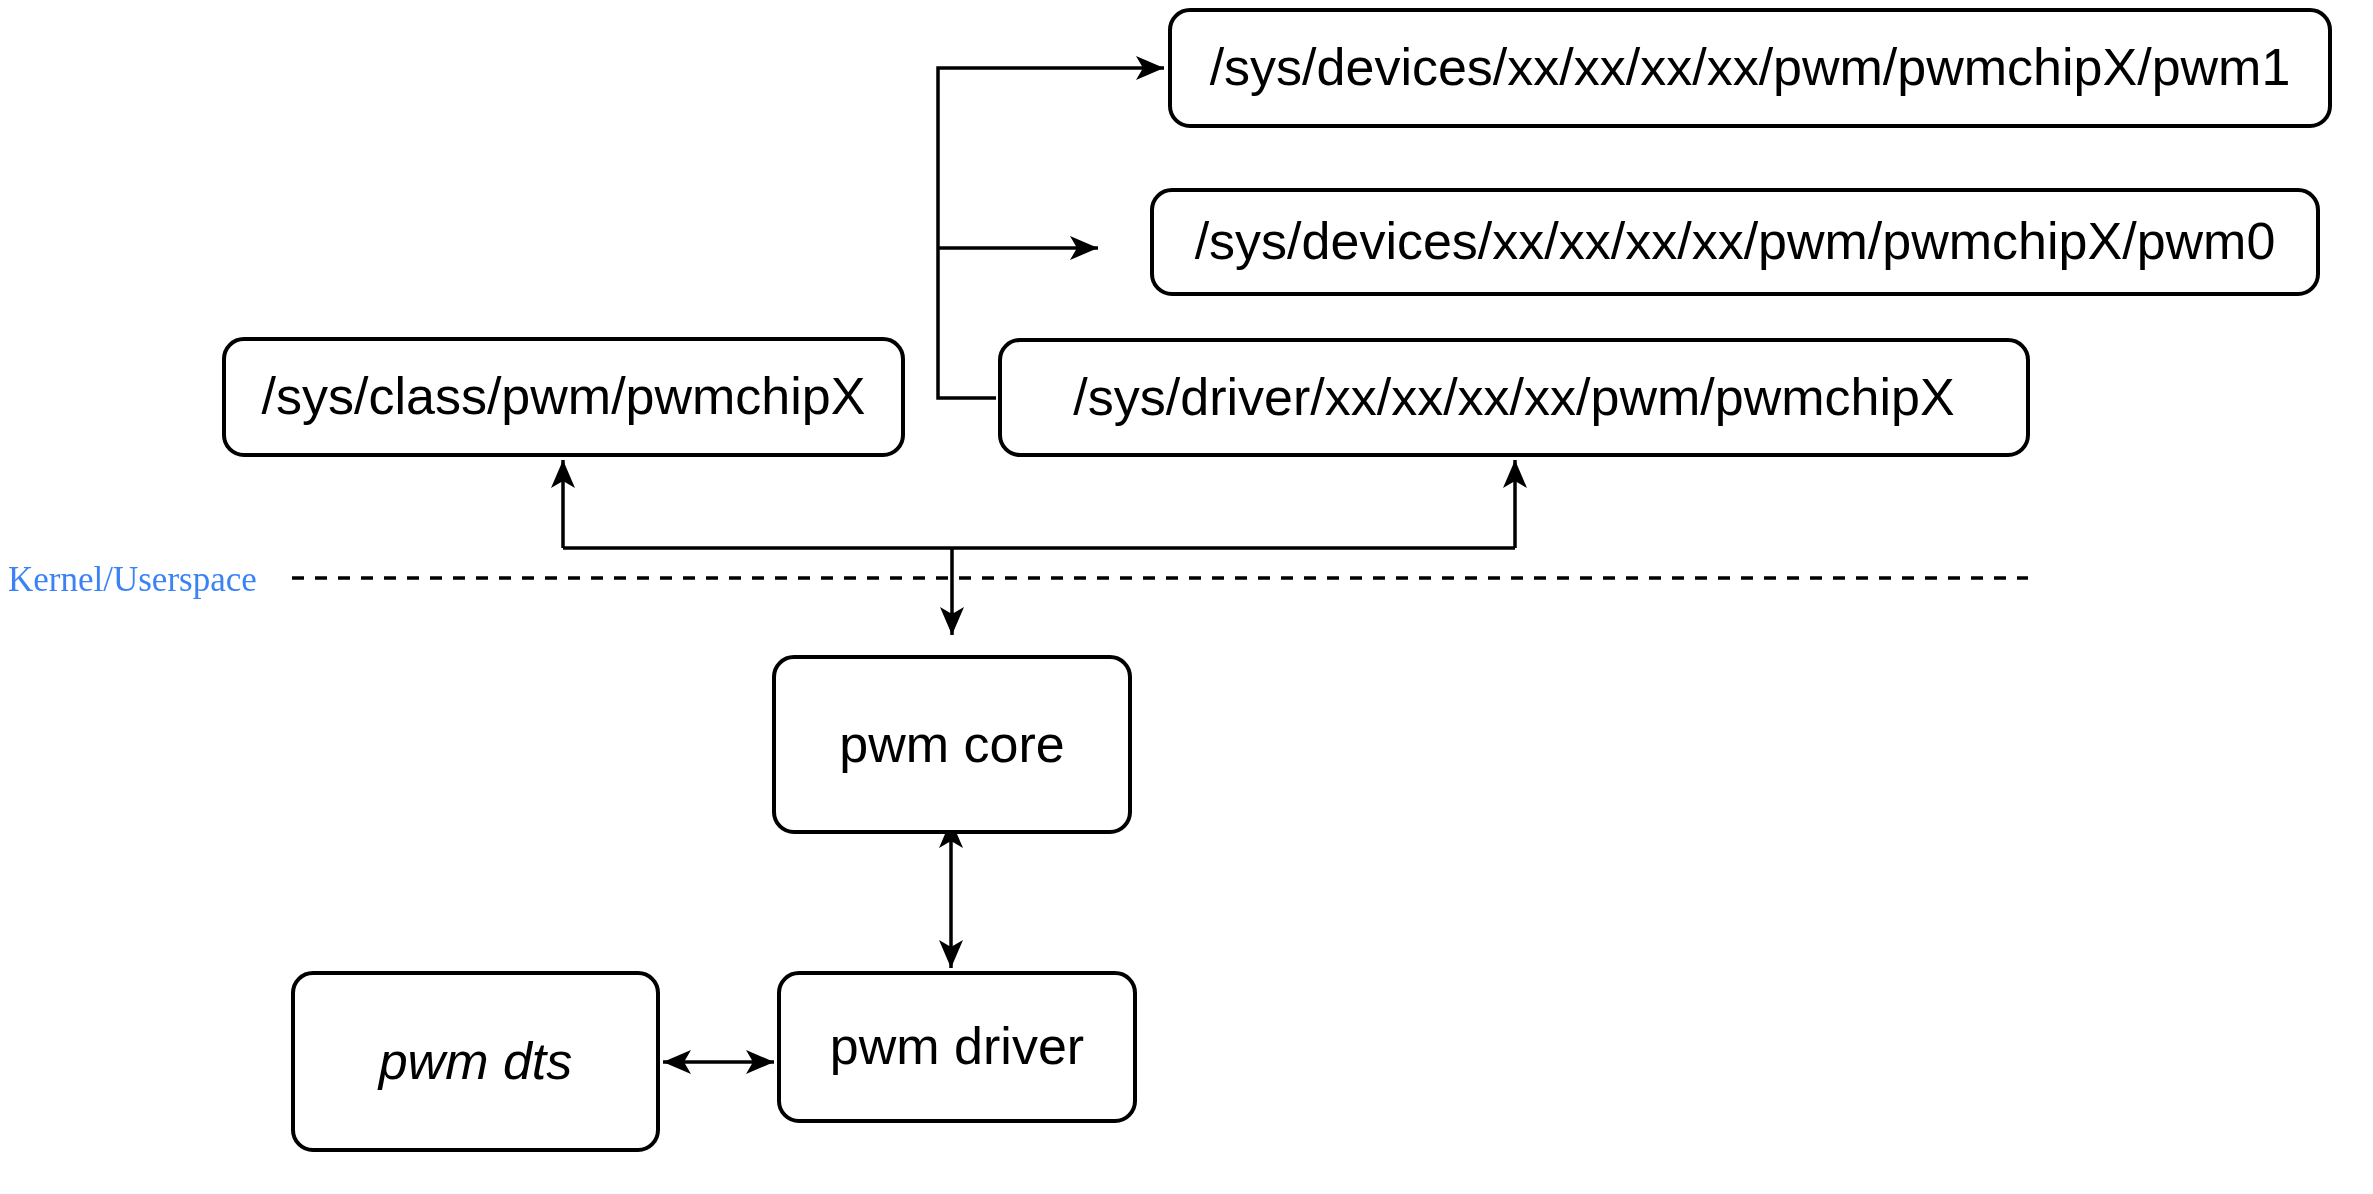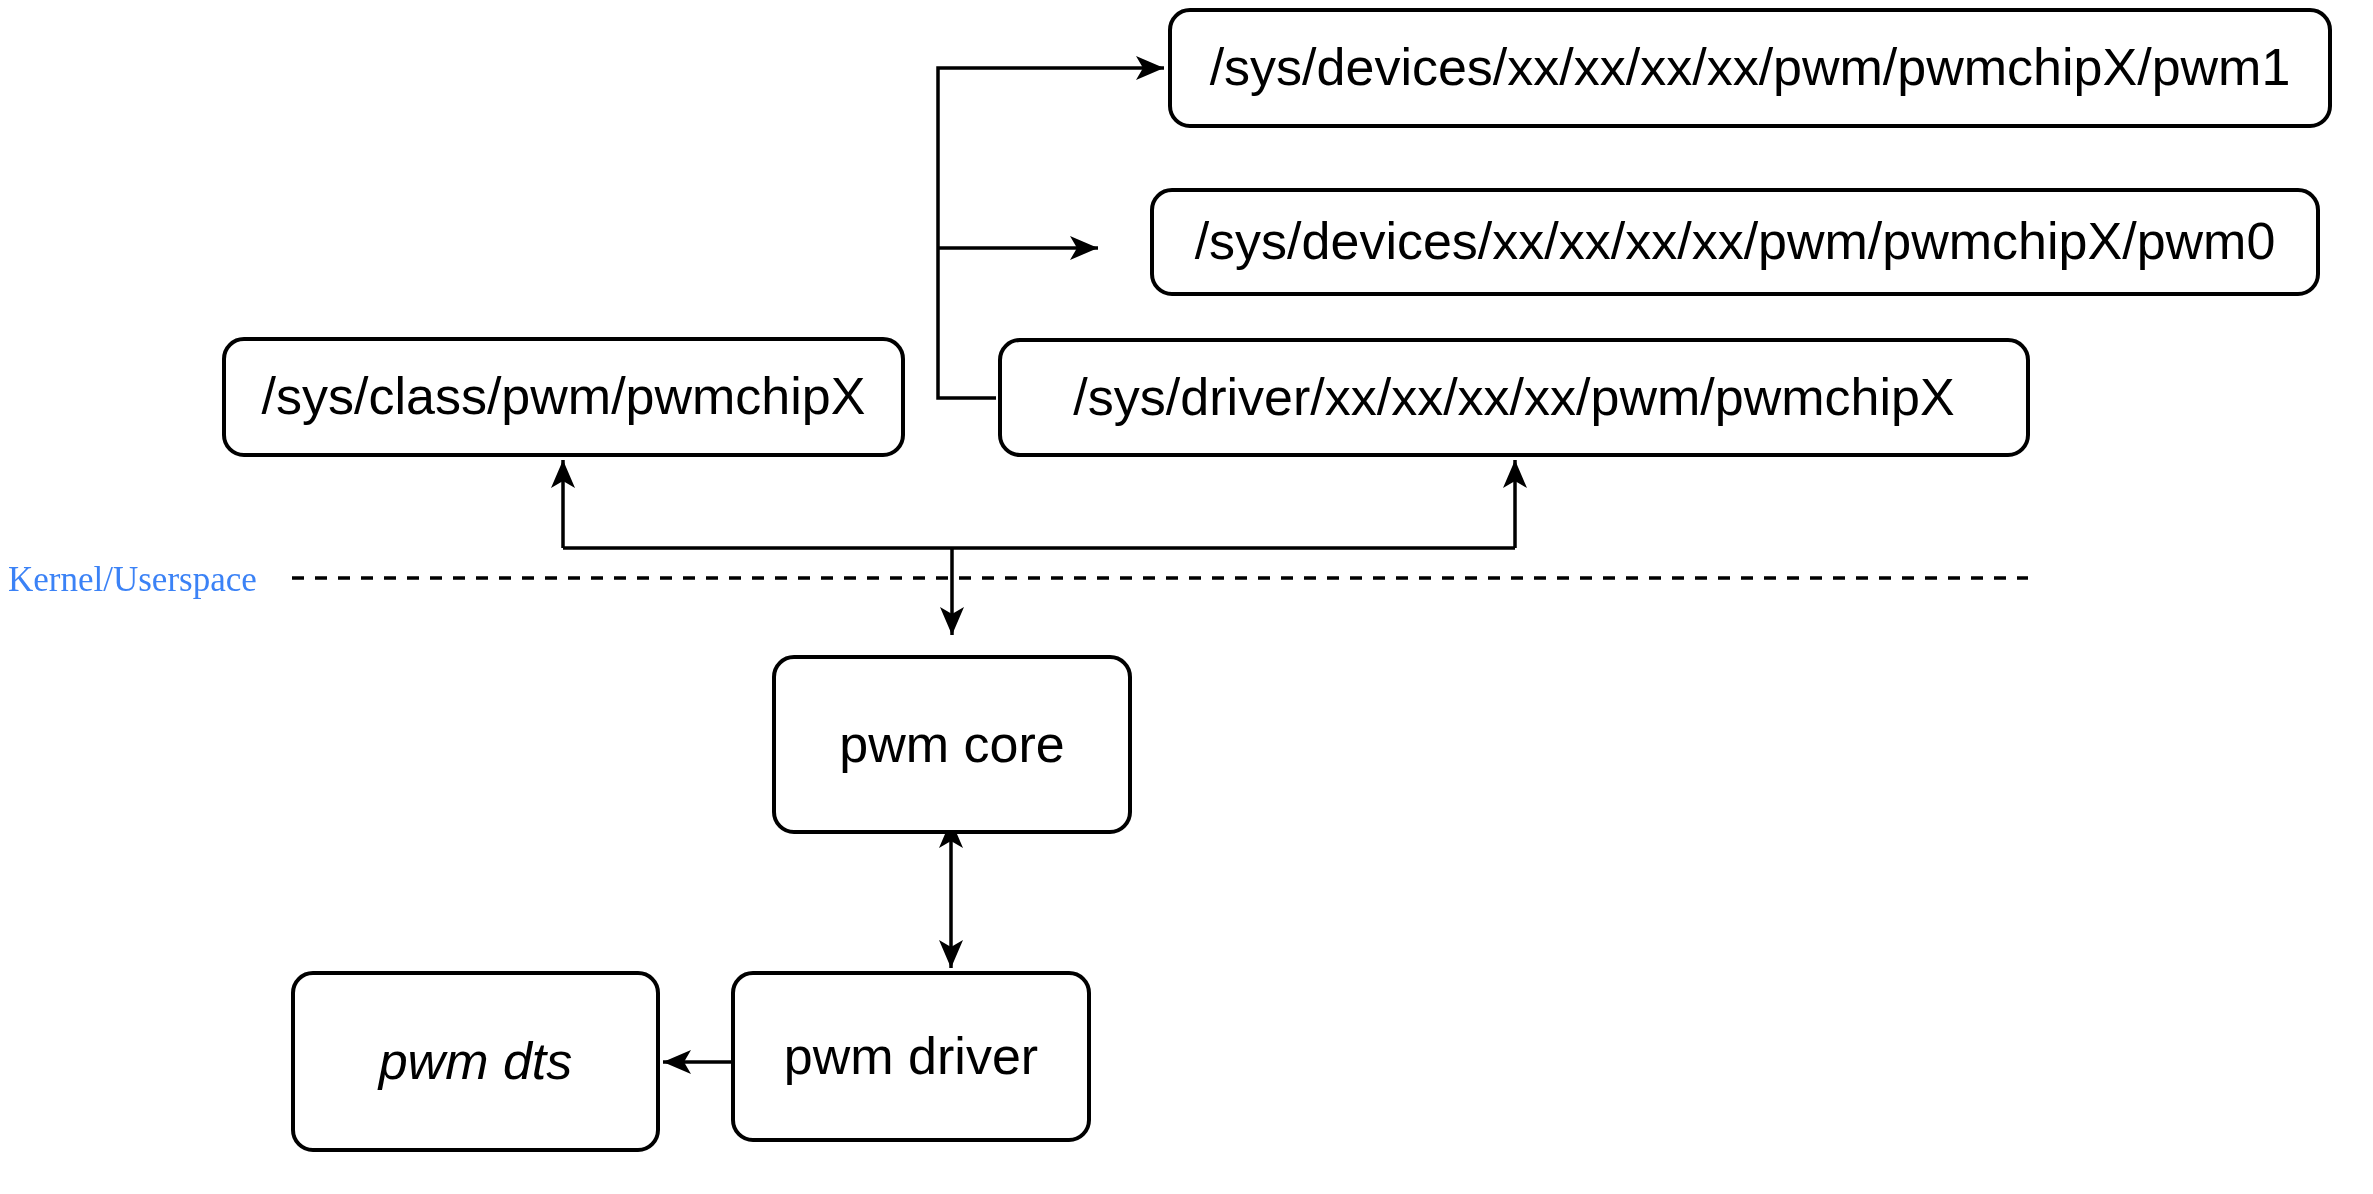--- a/index.html
+++ b/index.html
@@ -37,21 +37,21 @@
     text-align: center;
     line-height: 1.1;
   }
   
   #node-sysfs-pwm1    { left: 1168px; top: 8px;   width: 1164px; height: 120px; }
   #node-sysfs-pwm0    { left: 1102px; top: 188px; width: 1170px; height: 108px; margin-left: 48px; }
   #node-sysfs-class   { left: 222px;  top: 337px; width: 683px;  height: 120px; }
   #node-sysfs-devices { left: 998px;  top: 338px; width: 1032px; height: 119px; }
   #node-pwm-core      { left: 772px;  top: 638px; width: 360px;  height: 179px; margin-top: 17px; }
   #node-pwm-dts       { left: 291px;  top: 971px; width: 369px;  height: 181px; font-style: italic; }
-  #node-pwm-driver    { left: 731px;  top: 971px; width: 360px;  height: 171px; }
+  #node-pwm-driver    { left: 777px;  top: 971px; width: 360px;  height: 152px; }
 
   #boundary-label {
     position: absolute;
     left: 8px;
     top: 560px;
     font-size: 35px;
     color: #3b82f6;
     white-space: nowrap;
     font-family: Liberation Serif, serif;
   }

